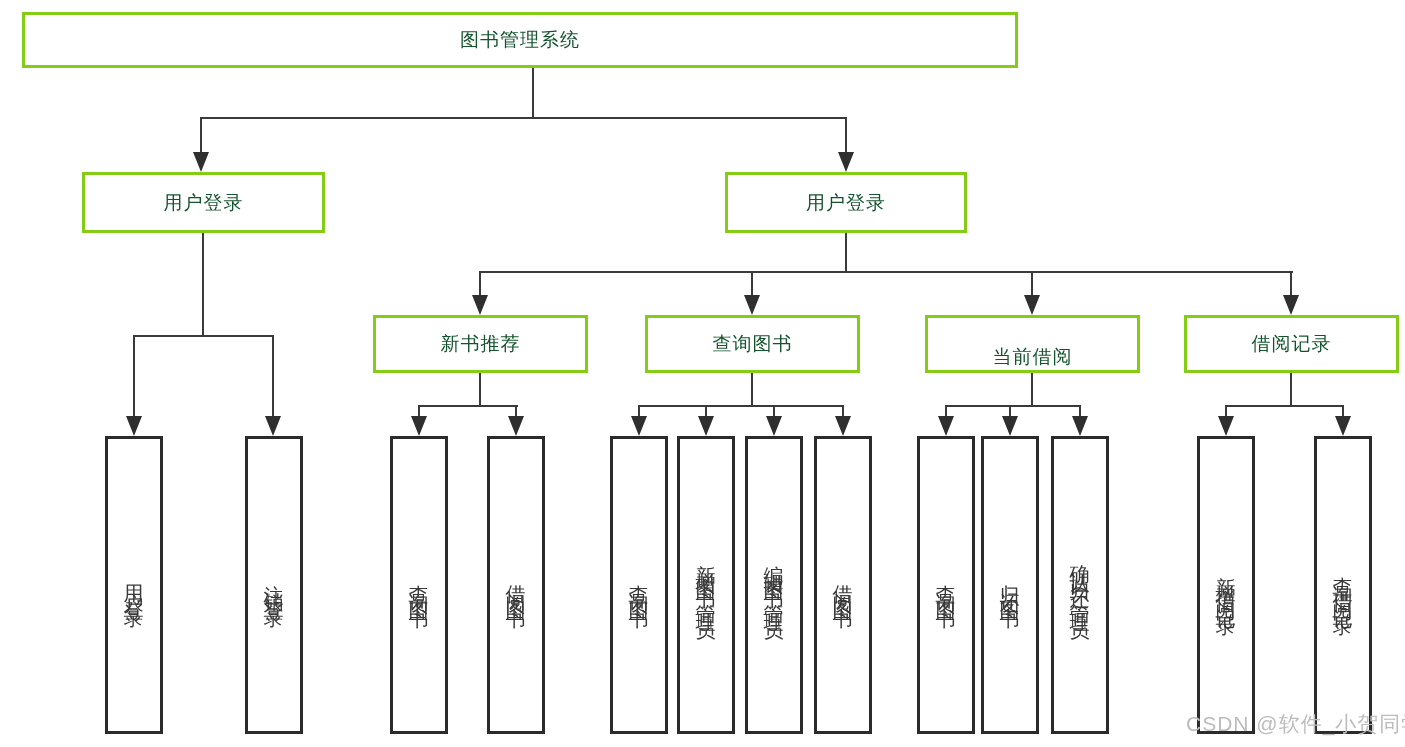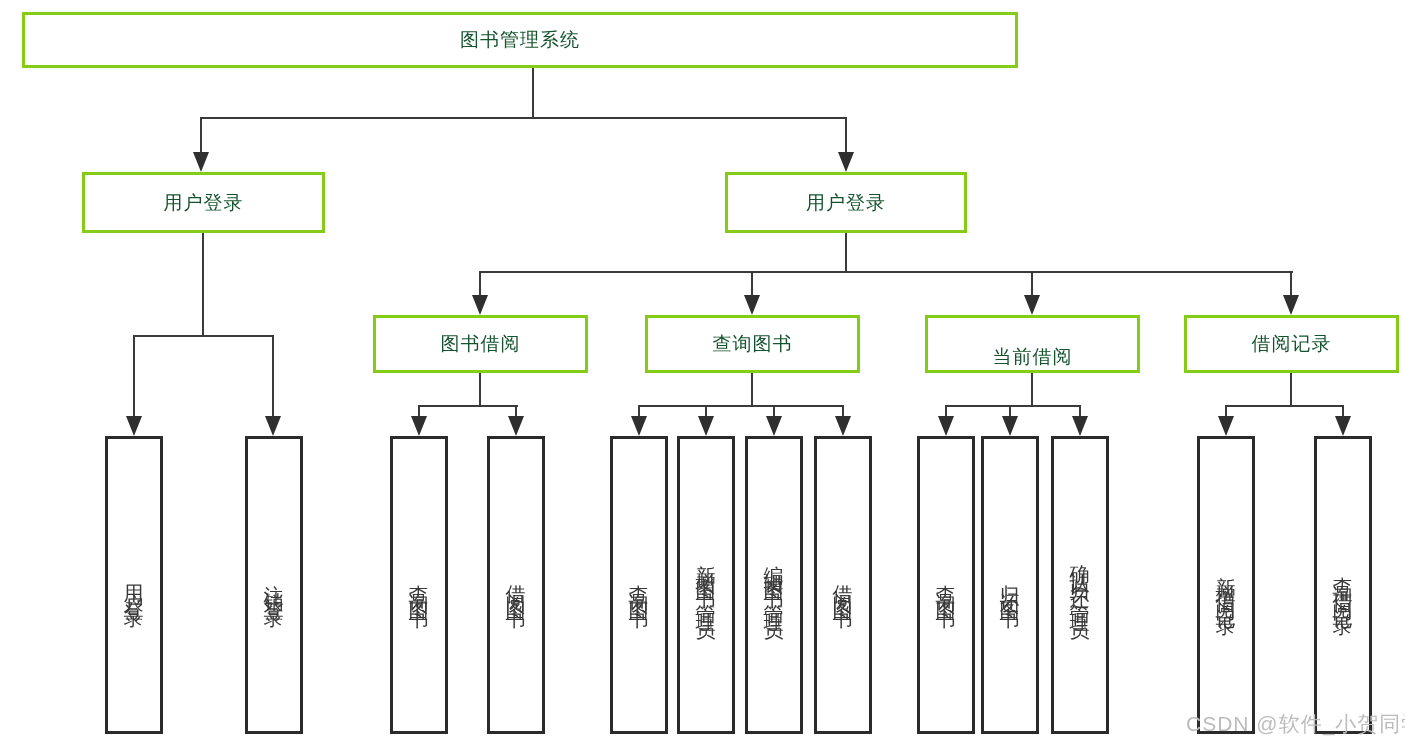--- a/index.html
+++ b/index.html
@@ -100,21 +100,21 @@
   <div class="v" style="left:479px; top:271px; height:28px;"></div>
   <div class="ah" style="left:472px; top:295px;"></div>
   <div class="v" style="left:751px; top:271px; height:28px;"></div>
   <div class="ah" style="left:744px; top:295px;"></div>
   <div class="v" style="left:1031px; top:271px; height:28px;"></div>
   <div class="ah" style="left:1024px; top:295px;"></div>
   <div class="v" style="left:1290px; top:271px; height:28px;"></div>
   <div class="ah" style="left:1283px; top:295px;"></div>
 
   <div class="node" style="left:373px; top:315px; width:215px; height:58px;">
-    <span>图书借阅</span>
+    <span>新书推荐</span>
   </div>
   <div class="node" style="left:645px; top:315px; width:215px; height:58px;">
     <span>查询图书</span>
   </div>
   <div class="node" style="left:925px; top:315px; width:215px; height:58px;align-items:flex-end;">
     <span>当前借阅</span>
   </div>
   <div class="node" style="left:1184px; top:315px; width:215px; height:58px;">
     <span>借阅记录</span>
   </div>

